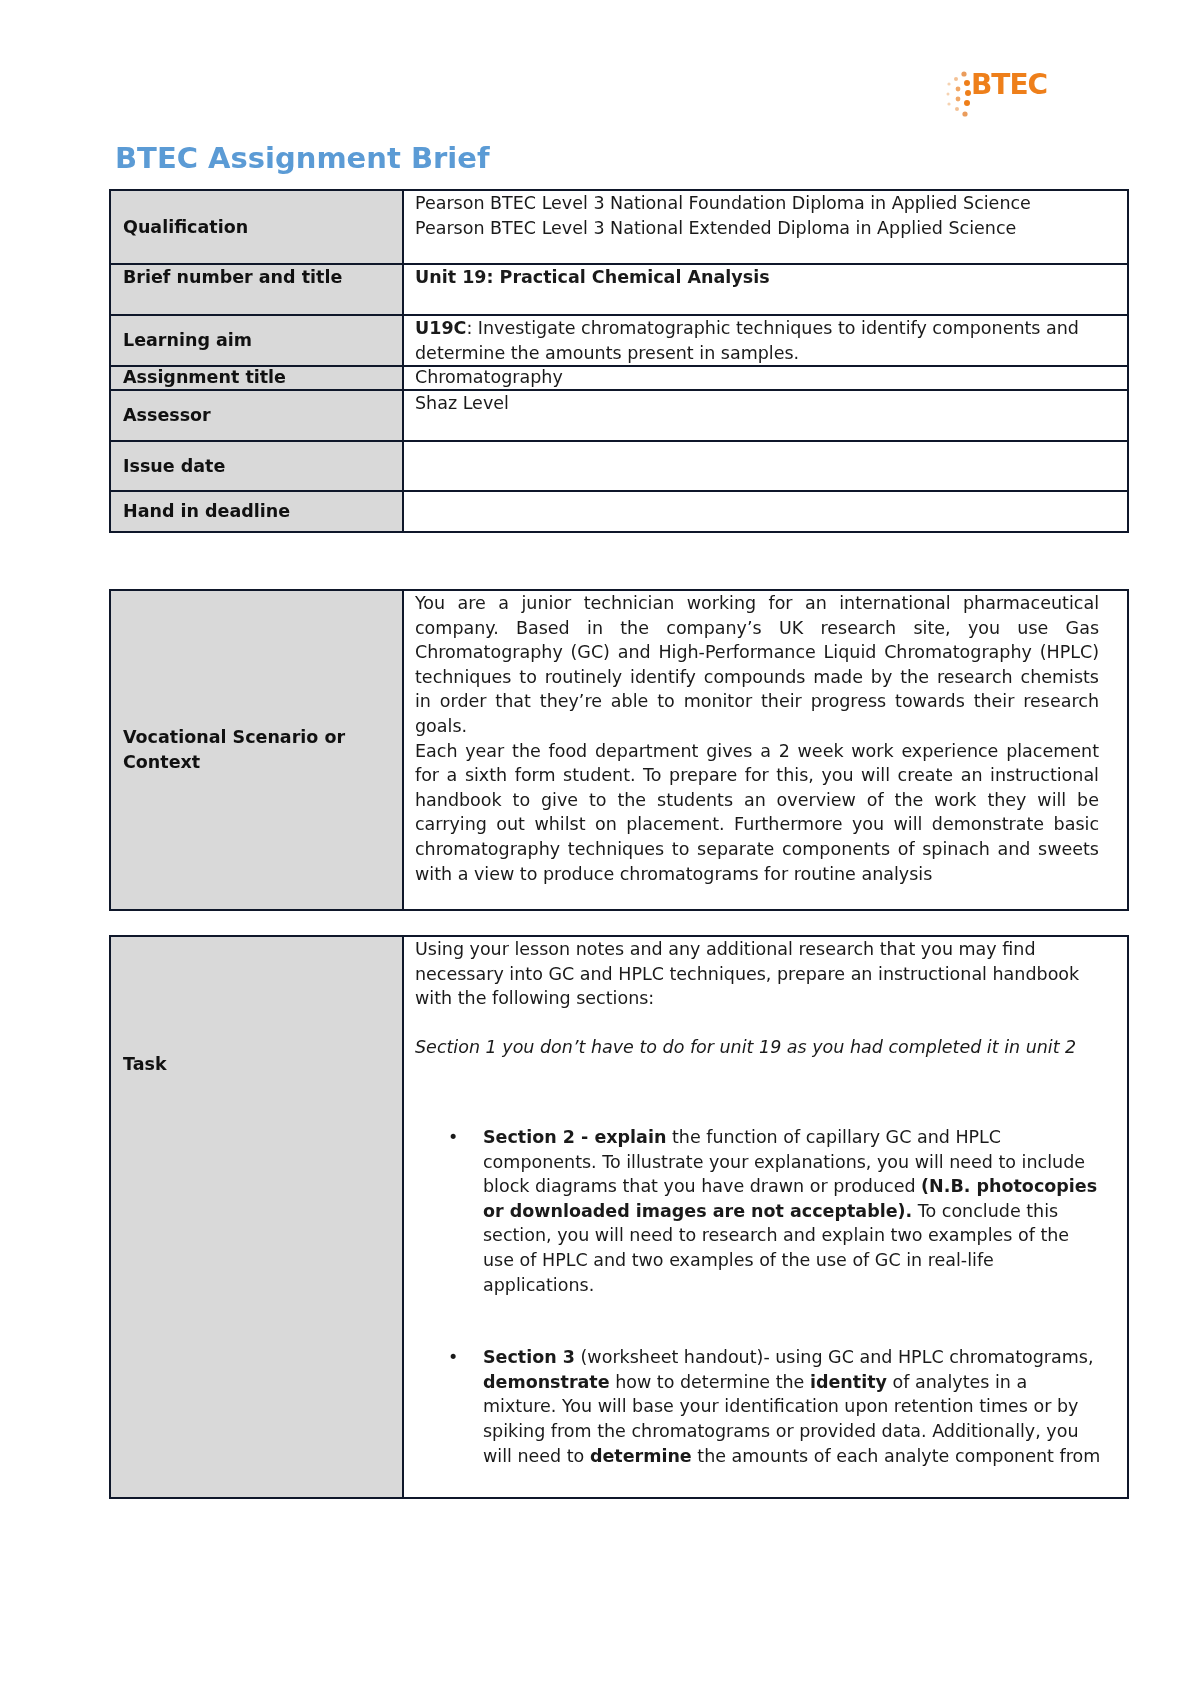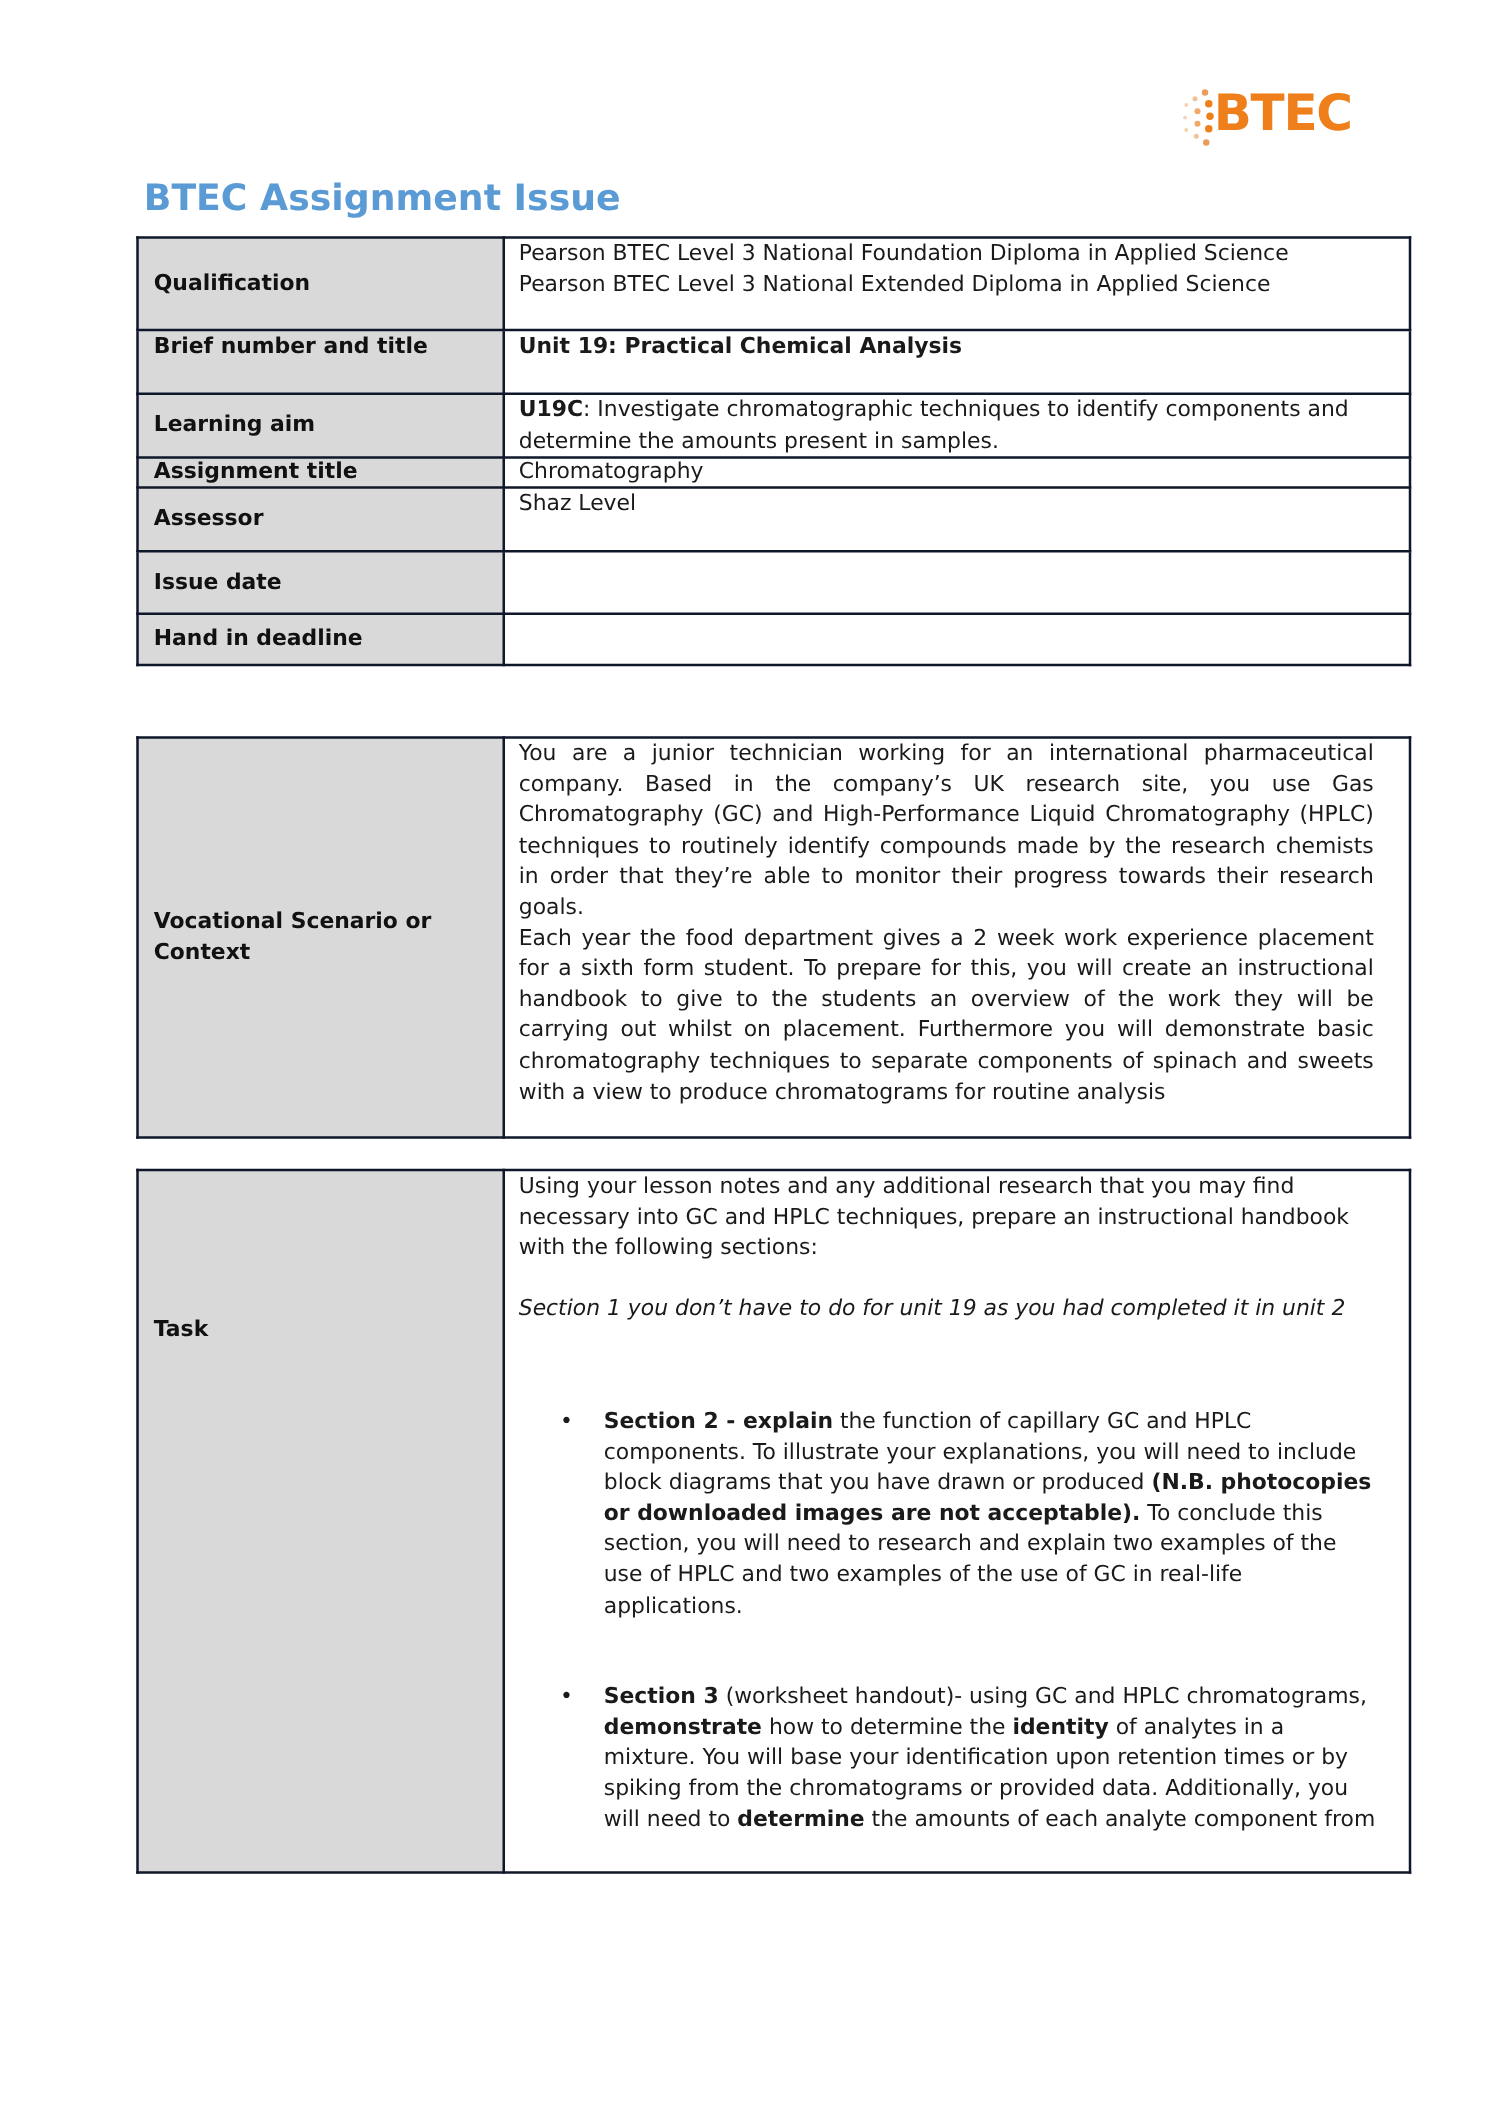--- a/index.html
+++ b/index.html
@@ -1,20 +1,20 @@
 <!DOCTYPE html>
 <html><head>
 <meta charset="utf-8">
 <style>
   html, body { margin: 0; padding: 0; background: #ffffff; }
   body { width: 1200px; height: 1696px; position: relative; overflow: hidden;
          font-family: "DejaVu Sans", sans-serif; color: #1a1a1a; }
   .logo { position: absolute; left: 944px; top: 70px; width: 155px; height: 50px; }
   .logo-text { position: absolute; left: 27px; top: -2px; font-family: "DejaVu Sans", sans-serif;
-               font-weight: bold; font-size: 40px; color: #ee7f1a; letter-spacing: -1px; }
+               font-weight: bold; font-size: 28px; color: #ee7f1a; letter-spacing: -1px; }
   .logo-dots { position: absolute; left: 0; top: 0; width: 28px; height: 50px; }
   .title { position: absolute; left: 115px; top: 141px; font-size: 29px; font-weight: bold;
            color: #5b9bd5; margin: 0; letter-spacing: 0px; }
   table.brief { position: absolute; left: 109px; width: 1020px; border-collapse: collapse;
                 table-layout: fixed; font-size: 17.5px; line-height: 24.6px; }
   table.brief td { border: 2px solid #0f172a; vertical-align: top; padding: 0 12px; }
   table.brief td.label { background: #d9d9d9; font-weight: bold; width: 267px; color: #111; }
   table.brief td.value { padding: 0 10px 0 11px; }
   .t1 { top: 189px; }
   .t2 { top: 589px; }
@@ -41,21 +41,21 @@
     <circle cx="4" cy="24" r="1.5" fill="#f4c79e" opacity="0.8"></circle>
     <circle cx="14" cy="29" r="2.4" fill="#ef9d55" opacity="0.9"></circle>
     <circle cx="23" cy="33" r="3" fill="#ee7f1a"></circle>
     <circle cx="5" cy="34" r="1.6" fill="#f4c79e" opacity="0.8"></circle>
     <circle cx="13" cy="39" r="2" fill="#f0b27a" opacity="0.8"></circle>
     <circle cx="21" cy="44" r="2.6" fill="#e8914a" opacity="0.9"></circle>
   </svg>
   <span class="logo-text">BTEC</span>
 </div>
 
-<h1 class="title">BTEC Assignment Issue</h1>
+<h1 class="title">BTEC Assignment Brief</h1>
 
 <table class="brief t1">
   <tbody>
       <tr style="height:74px">
     <td class="label vmid">Qualification</td>
     <td class="value">
       <div>Pearson BTEC Level 3 National Foundation Diploma in Applied Science</div>
       <div>Pearson BTEC Level 3 National Extended Diploma in Applied Science</div>
     </td>
   </tr>

